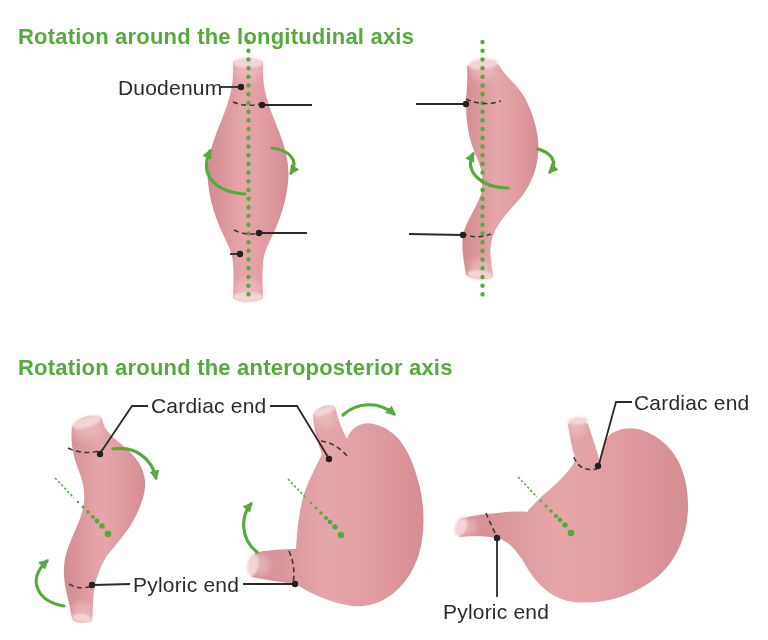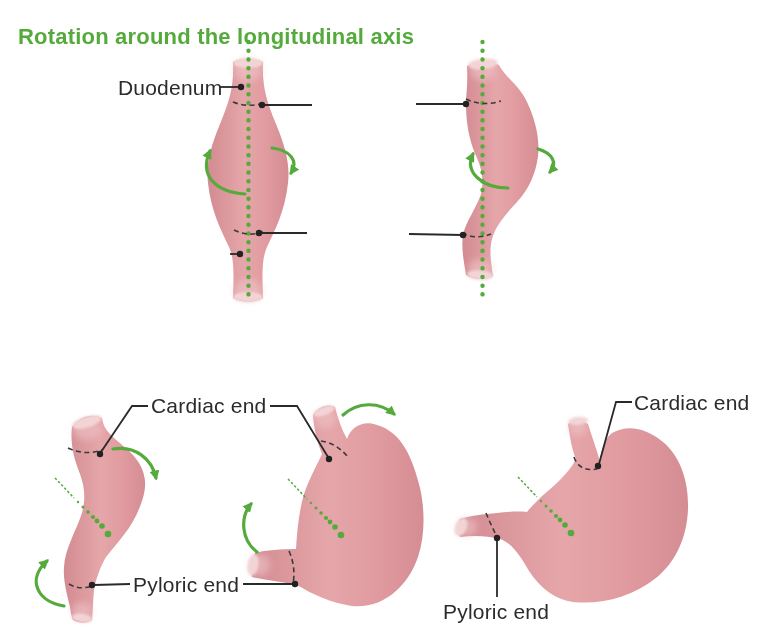--- a/index.html
+++ b/index.html
@@ -200,20 +200,21 @@
       <circle cx="329" cy="459" r="3.2"></circle>
       <circle cx="92" cy="585" r="3.2"></circle>
       <circle cx="295" cy="584" r="3.2"></circle>
       <circle cx="598" cy="466" r="3.2"></circle>
       <circle cx="497" cy="538" r="3.2"></circle>
     </g>
   </g>
 </svg>
 
   <div class="title" style="left:18px;top:15px">Rotation around the longitudinal axis</div>
+  <div class="title" style="left:18px;top:346px">Rotation around the anteroposterior axis</div>
 
   <div class="lbl" style="left:118px;top:77px">Duodenum</div>
 
   <div class="lbl" style="left:151px;top:395px">Cardiac end</div>
   <div class="lbl" style="left:133px;top:574px">Pyloric end</div>
   <div class="lbl" style="left:634px;top:392px">Cardiac end</div>
   <div class="lbl" style="left:443px;top:601px">Pyloric end</div>
 
 </div>
 

